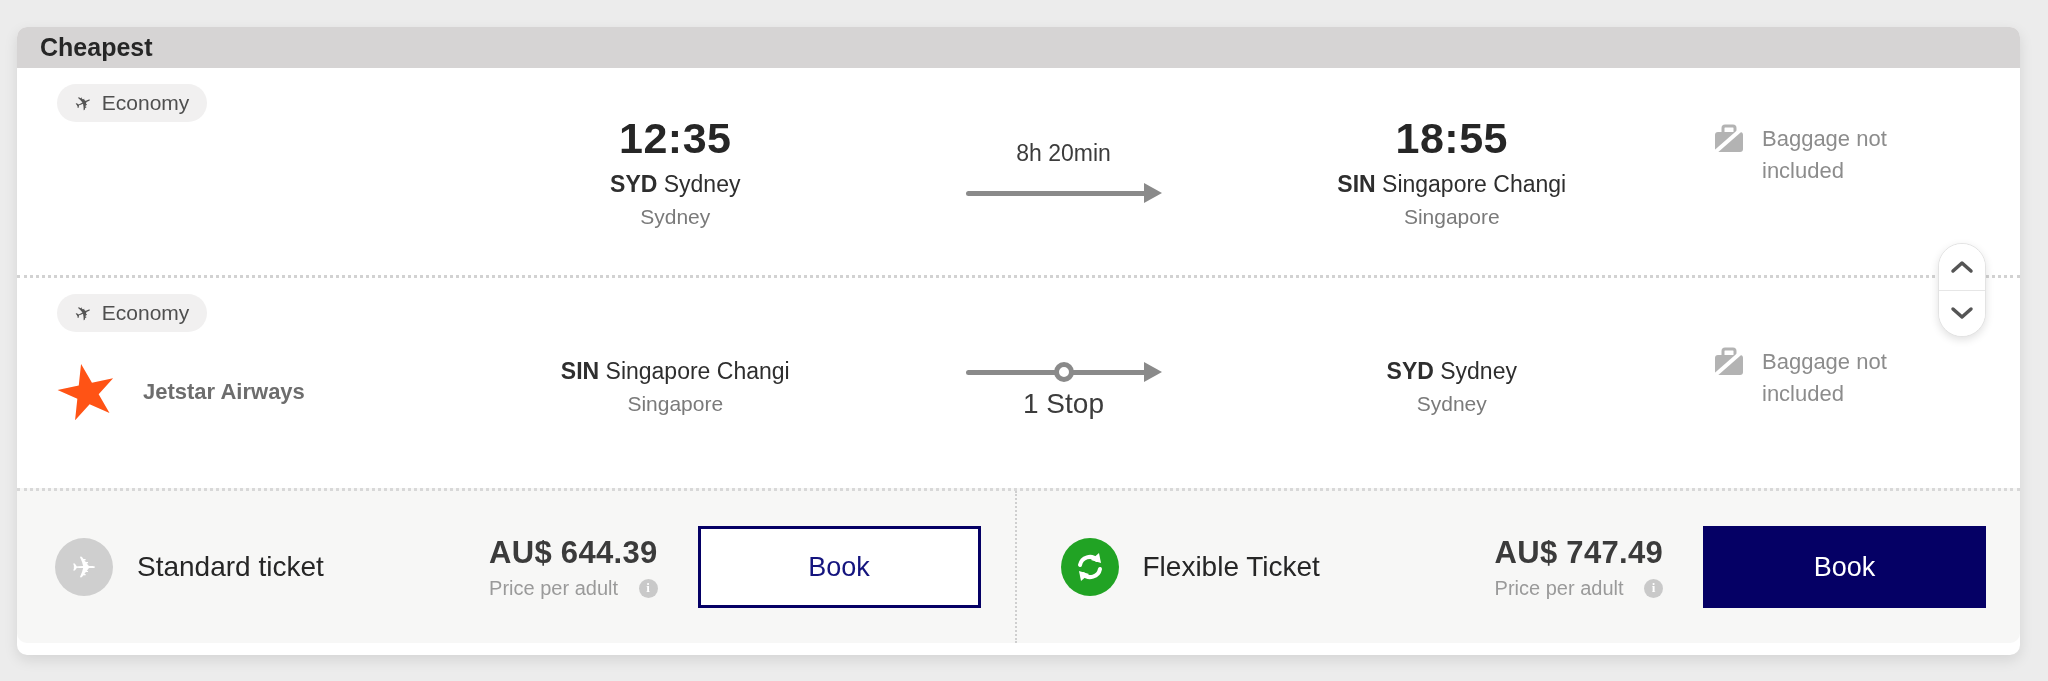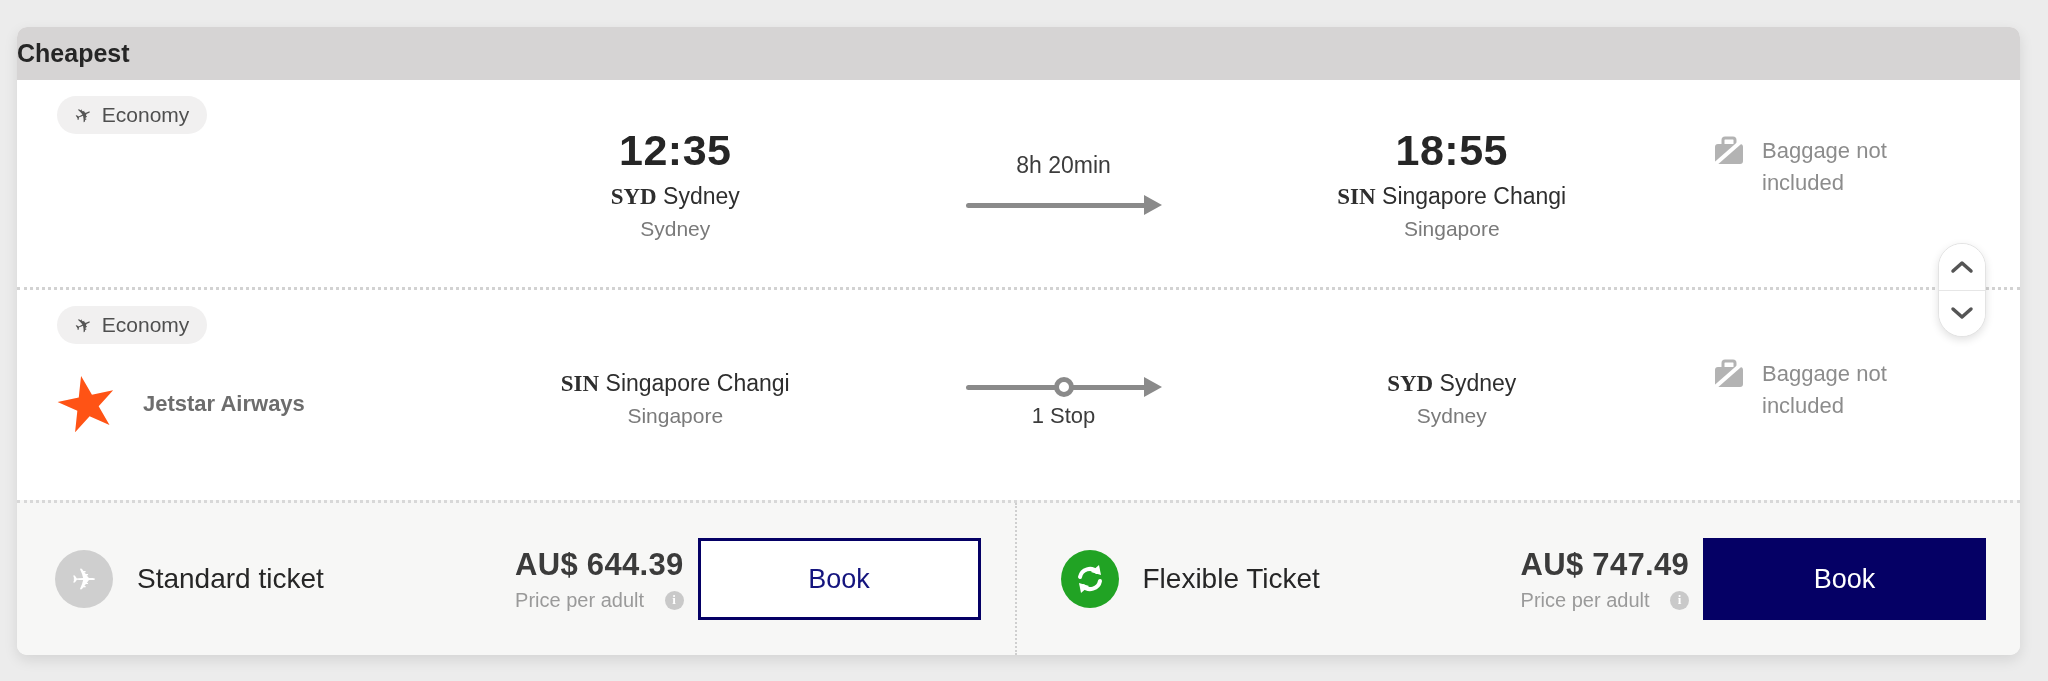--- a/index.html
+++ b/index.html
@@ -13,24 +13,25 @@
   .card {
     position: absolute;
     left: 17px; top: 27px;
     width: 2003px; height: 628px;
     background: #ffffff;
     border-radius: 10px;
     box-shadow: 0 5px 14px rgba(0,0,0,0.10);
   }
   
   .card-header {
-    height: 53px;
+    height: 41px;
     background: #d6d4d4;
     border-radius: 10px 10px 0 0;
     display: flex; align-items: center;
+    padding-left: 23px;
     font-size: 25px; font-weight: bold;
     color: #262626;
   }
   
   .flight-row {
     height: 207px;
     display: grid;
     grid-template-columns: 420px 1fr 300px 1fr 330px;
     align-items: center;
   }
@@ -76,21 +77,21 @@
   .time-block { text-align: center; }
   .time-line { font-size: 43px; font-weight: 800; color: #262626; letter-spacing: 0.5px; }
   .day-offset {
     display: inline-block; vertical-align: 20px;
     background: #9b9b9b; color: #fff;
     font-size: 19px; font-weight: bold;
     border-radius: 6px; padding: 2px 8px; margin-left: 10px;
     letter-spacing: 0;
   }
   .station-line { font-size: 23px; color: #2e2e2e; margin-top: 8px; }
-  .station-line b { font-weight: bold; font-family: Liberation Serif, serif; }
+  .station-line b { font-weight: bold; }
   .city-line { font-size: 21px; color: #7a7a7a; margin-top: 7px; }
   
   .duration-block { text-align: center; }
   .duration-label { font-size: 23px; color: #3c3c3c; }
   .arrow-wrap { position: relative; width: 196px; height: 20px; margin: 16px auto 0; }
   .arrow-line {
     position: absolute; left: 0; right: 14px; top: 8px; height: 5px;
     background: #8a8a8a; border-radius: 3px;
   }
   .arrow-head {
@@ -99,21 +100,21 @@
     border-left: 18px solid #8a8a8a;
     border-top: 10px solid transparent;
     border-bottom: 10px solid transparent;
   }
   .stop-dot {
     position: absolute; left: 50%; top: 10px;
     width: 20px; height: 20px;
     transform: translate(-50%,-50%);
     background: #fff; border: 5px solid #8a8a8a; border-radius: 50%;
   }
-  .stops-label { font-size: 22px; color: #3c3c3c; margin-top: 6px; }
+  .stops-label { font-size: 28px; color: #3c3c3c; margin-top: 6px; }
   
   .baggage-cell {
     display: flex; gap: 16px; align-items: flex-start;
     padding-left: 22px;
     align-self: center;
     margin-top: -34px;
   }
   .flight-row.second .baggage-cell { margin-top: -10px; }
   .baggage-text { font-size: 22px; color: #8c8c8c; width: 150px; line-height: 1.45; }
   
@@ -169,21 +170,21 @@
     display: flex; align-items: center; justify-content: space-between; gap: 7px;
   }
   .info-dot {
     width: 19px; height: 19px; border-radius: 50%;
     background: #c9c9c9; color: #fff;
     font-size: 13px; font-weight: bold; font-family: "Liberation Serif", serif;
     display: inline-flex; align-items: center; justify-content: center;
   }
   .book-btn {
     width: 283px; height: 82px;
-    margin-left: 14px;
+    margin-left: 40px;
     font-size: 27px;
     font-family: "Liberation Sans", sans-serif;
     cursor: pointer;
     flex-shrink: 0;
   }
   .book-btn.outline {
     background: #ffffff;
     border: 3px solid #050065;
     color: #14147e;
   }

